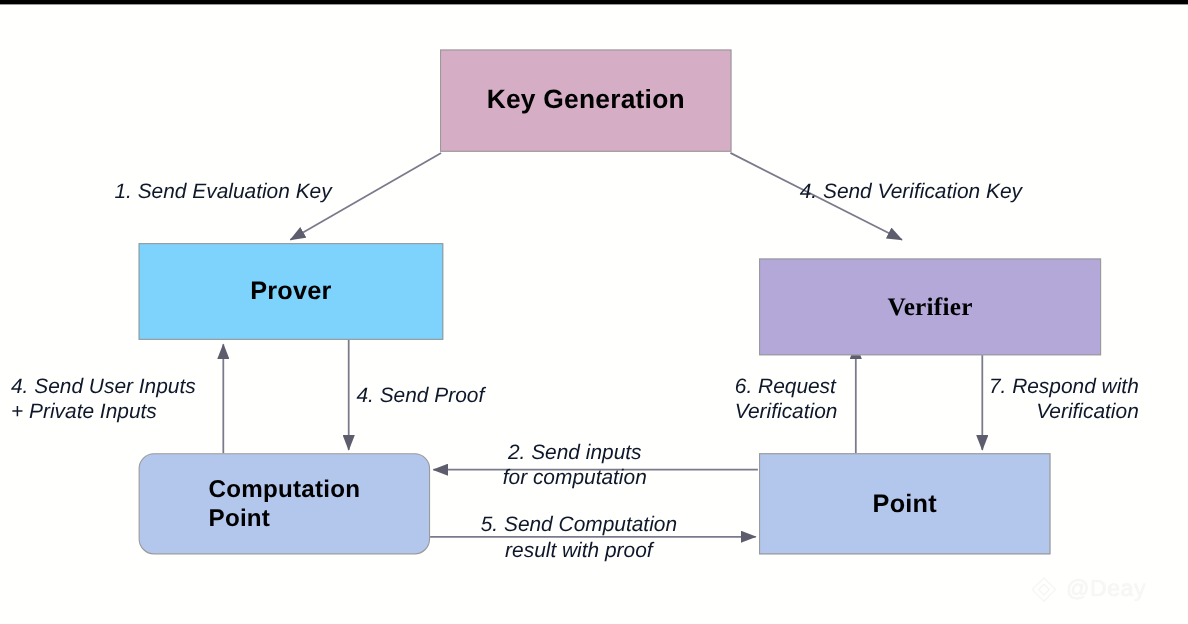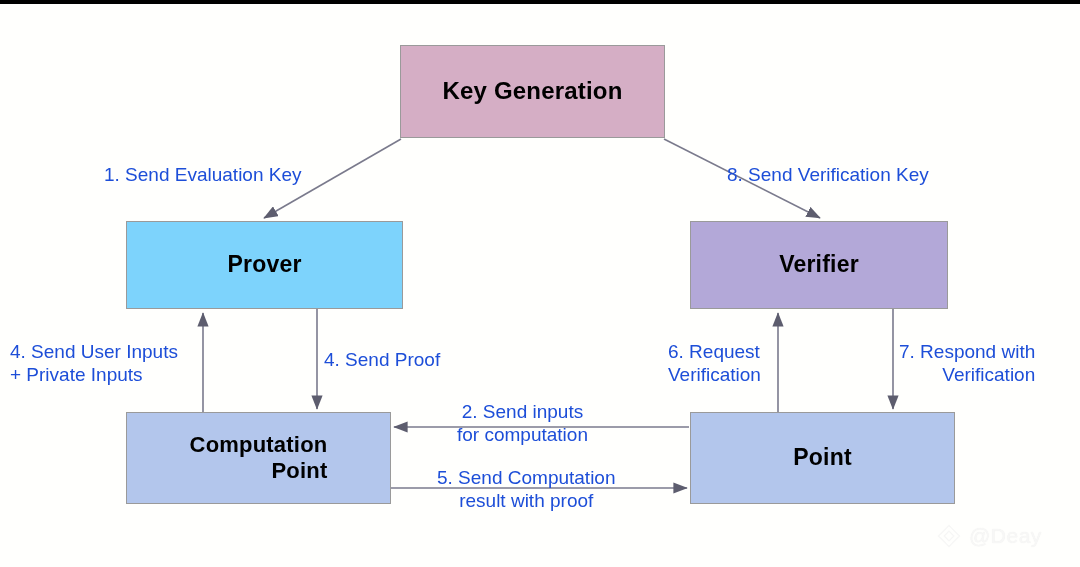--- a/index.html
+++ b/index.html
@@ -25,21 +25,21 @@
     height: 4px;
     background: #000000;
   }
   .node {
     position: absolute;
     box-sizing: border-box;
     border: 1px solid #9a9a9a;
     display: flex;
     align-items: center;
     justify-content: center;
-    text-align: right;
+    text-align: left;
     font-weight: bold;
     color: #000000;
     line-height: 1.18;
     letter-spacing: 0.2px;
   }
   .node-keygen {
     left: 400px;
     top: 45px;
     width: 265px;
     height: 93px;
@@ -49,48 +49,51 @@
   .node-prover {
     left: 126px;
     top: 221px;
     width: 277px;
     height: 88px;
     background: #7dd3fc;
     font-size: 23px;
   }
   .node-verifier {
     left: 690px;
-    top: 221px;
-    width: 258px;
+    top: 235px;
+    width: 311px;
     height: 88px;
     background: #b3a8d8;
     font-size: 23px;
+    font-family: Liberation Serif, serif;
   }
   .node-computation {
     left: 126px;
     top: 412px;
     width: 265px;
     height: 92px;
     background: #b3c6ec;
     font-size: 22px;
+    border-radius: 14px;
   }
   .node-user {
     left: 690px;
     top: 412px;
     width: 265px;
     height: 92px;
     background: #b3c6ec;
     font-size: 23px;
   }
   .edge-label {
     position: absolute;
-    color: #1d4ed8;
+    color: #0f172a;
     font-size: 19px;
     line-height: 1.22;
     white-space: pre-line;
+    font-style: italic;
   }
   .lbl-eval     { left: 104px; top: 163px; }
   .lbl-verif    { left: 727px; top: 163px; }
   .lbl-userin   { left: 10px;  top: 340px; }
   .lbl-proof    { left: 324px; top: 348px; }
   .lbl-request  { left: 668px; top: 340px; text-align: left; }
   .lbl-respond  { left: 899px; top: 340px; text-align: right; }
   .lbl-sendin   { left: 457px; top: 400px; text-align: center; }
   .lbl-sendcomp { left: 437px; top: 466px; text-align: center; }
   svg.wires {
@@ -169,21 +172,21 @@
     <span style="white-space: pre-line;">Computation
 Point</span>
   </div>
 
   <div class="node node-user">
     <span>Point</span>
   </div>
 
   <div class="edge-label lbl-eval">1.     Send Evaluation Key</div>
 
-  <div class="edge-label lbl-verif">8. Send Verification Key</div>
+  <div class="edge-label lbl-verif">4. Send Verification Key</div>
 
   <div class="edge-label lbl-userin">4. Send User Inputs
 + Private Inputs</div>
 
   <div class="edge-label lbl-proof">4. Send Proof</div>
 
   <div class="edge-label lbl-request">6. Request
 Verification</div>
 
   <div class="edge-label lbl-respond">7. Respond with

